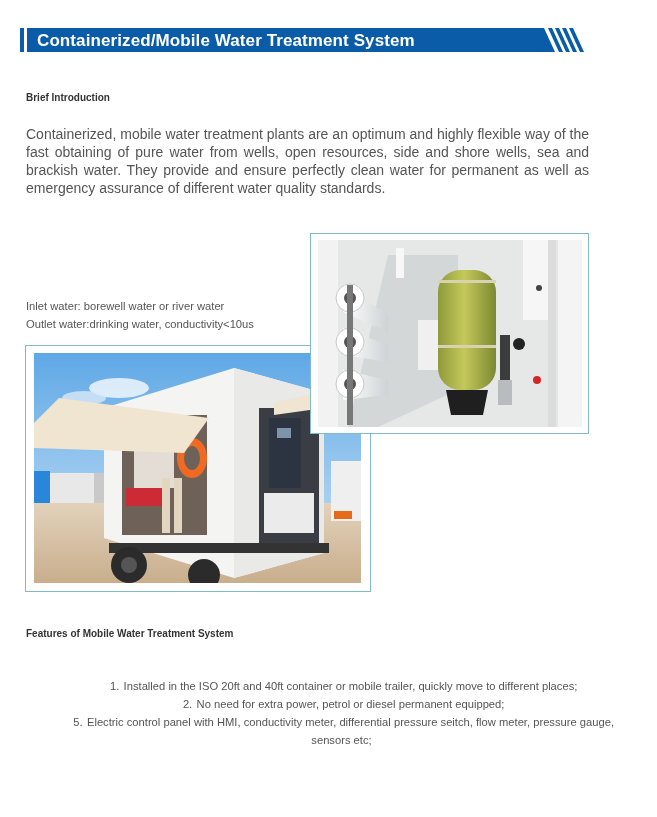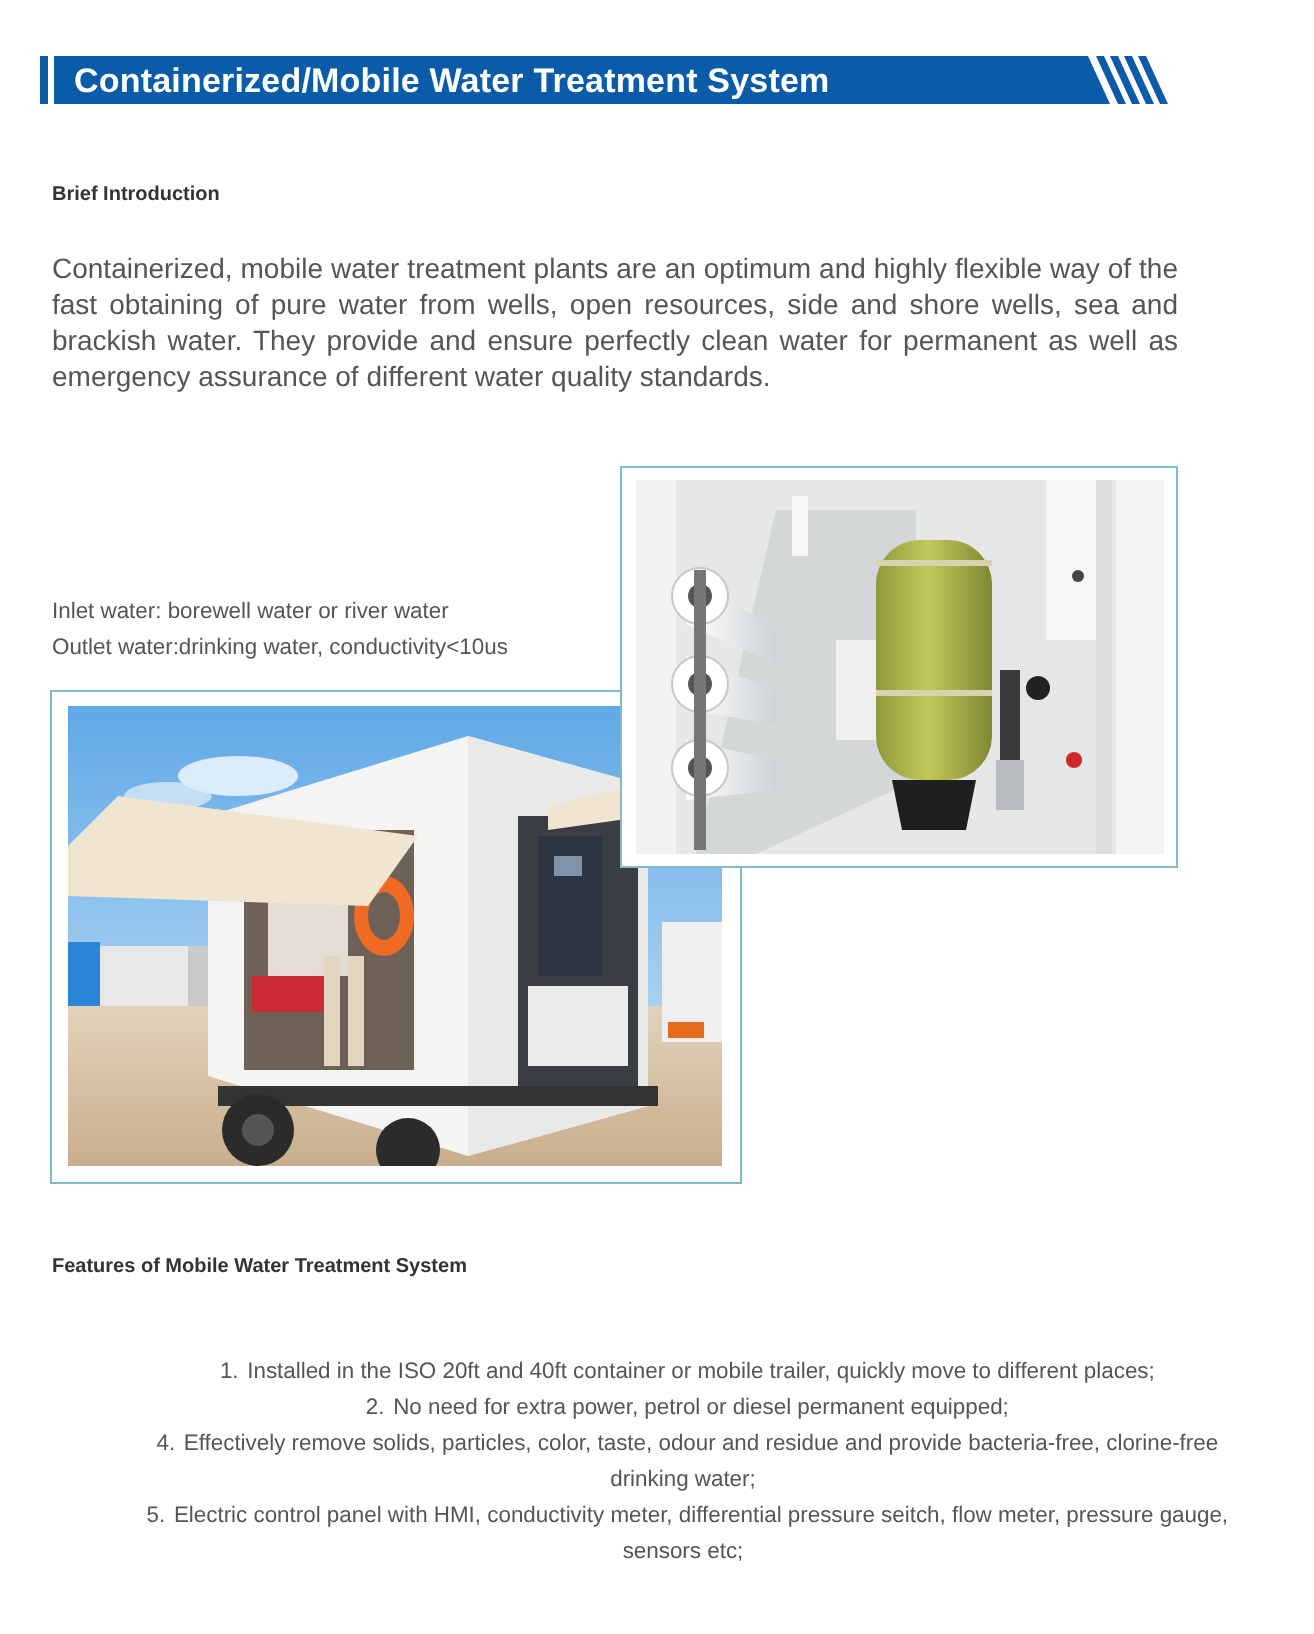--- a/index.html
+++ b/index.html
@@ -153,15 +153,14 @@
     <circle cx="219" cy="140" r="4" fill="#d22727"></circle>
     <rect x="240" y="0" width="24" height="187" fill="#f4f4f4"></rect>
     <rect x="230" y="0" width="8" height="187" fill="#dcdcdc"></rect>
   </svg>
 </div>
 
 <div class="h-section" style="top:628px;text-align:center;">Features of Mobile Water Treatment System</div>
 <ul class="features">
   <li><span class="num">1.</span><span>Installed in the ISO 20ft and 40ft container or mobile trailer, quickly move to different places;</span></li>
   <li><span class="num">2.</span><span>No need for extra power, petrol or diesel permanent equipped;</span></li>
-  <li><span class="num">4.</span><span>Effectively remove solids, particles, color, taste, odour and residue and provide bacteria-free, clorine-free drinking water;</span></li>
   <li><span class="num">5.</span><span>Electric control panel with HMI, conductivity meter, differential pressure seitch, flow meter, pressure gauge, sensors etc;</span></li>
 </ul>
 
 </body></html>

